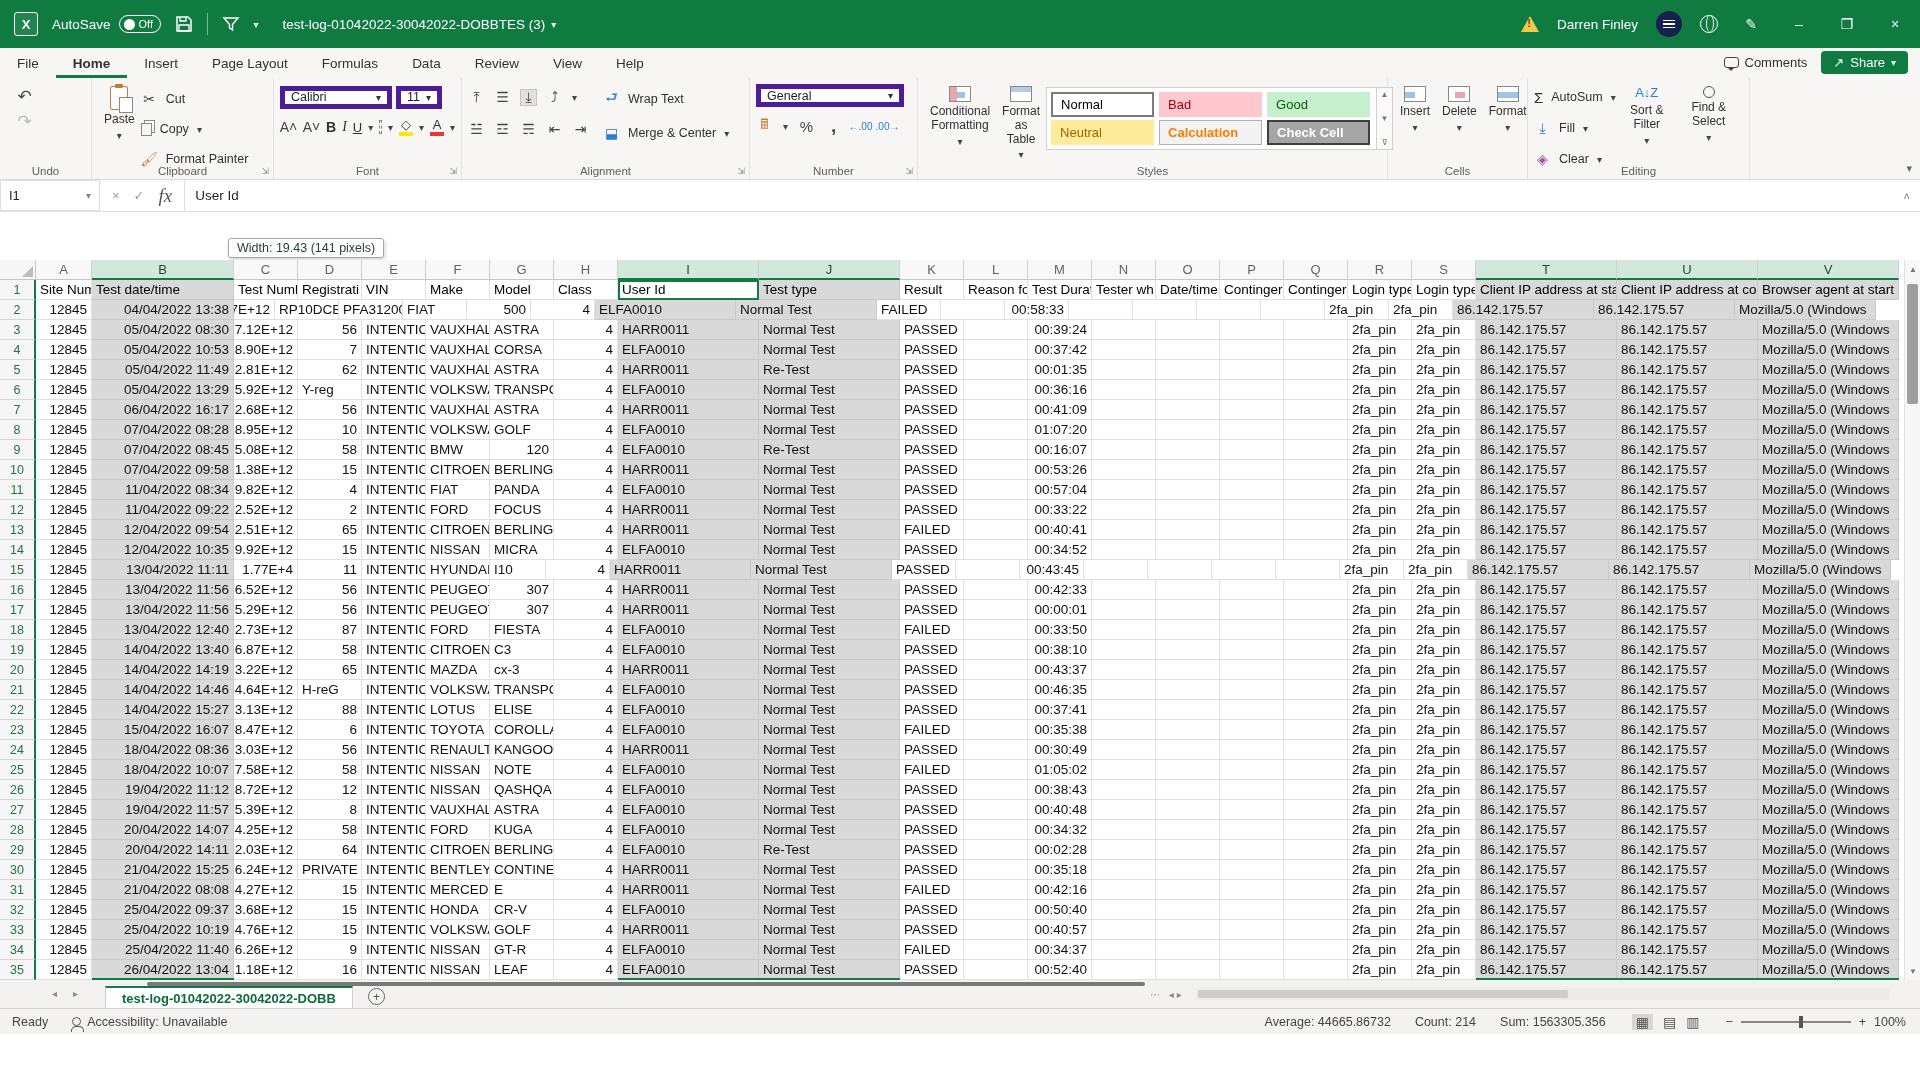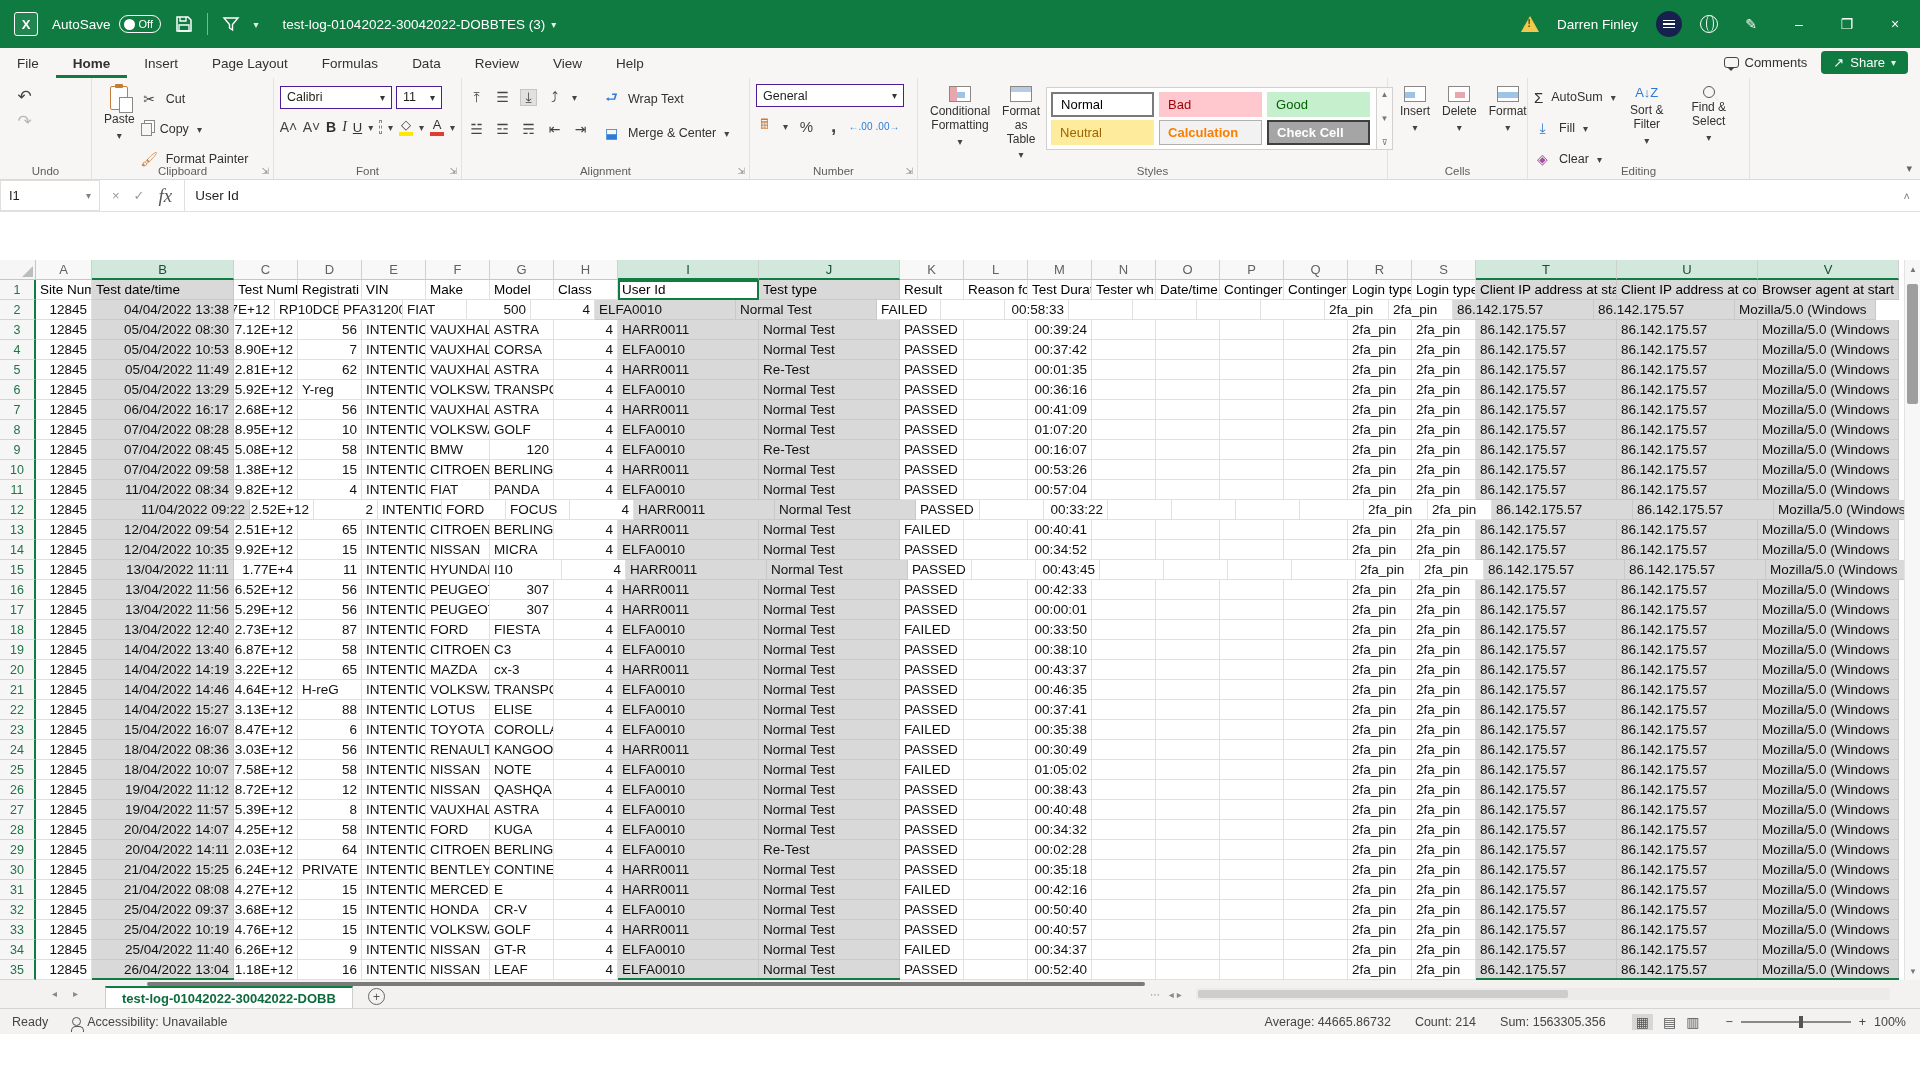--- a/index.html
+++ b/index.html
@@ -45,21 +45,21 @@
   .rgroup { position:relative; border-right:1px solid #E4E2E0; padding:6px 6px 18px 6px; display:flex; align-items:flex-start; }
   .glabel { position:absolute; bottom:2px; left:0; right:0; text-align:center; font-size:11.5px; color:#605E5C; }
   .launcher { position:absolute; bottom:3px; right:4px; font-size:9px; color:#8A8886; }
   .bigbtn { display:flex; flex-direction:column; align-items:center; justify-content:flex-start; font-size:12px; color:#323130; padding:2px 6px; gap:3px; text-align:center; line-height:1.15; }
   .smallrow { display:flex; align-items:center; gap:8px; height:26px; font-size:12.5px; color:#323130; }
   .stack { display:flex; flex-direction:column; gap:1px; }
   .icon16 { width:17px; height:17px; display:inline-flex; align-items:center; justify-content:center; font-size:14px; color:#444; }
   .clipboard-ic { width:18px; height:24px; border:1.6px solid #C77B3A; border-radius:2px; position:relative; background:#fff; }
   .clipboard-ic::before { content:""; position:absolute; left:4px; top:-3px; width:8px; height:4px; background:#C77B3A; border-radius:1px; }
   .clipboard-ic::after { content:""; position:absolute; right:-6px; bottom:-4px; width:12px; height:14px; background:#fff; border:1.2px solid #8A8886; }
-  .combo { background:#fff; border:1px solid #4c1d95; font-size:12.5px; color:#201F1E; display:flex; align-items:center; justify-content:space-between; padding:1px 6px; height:23px; }
+  .combo { background:#fff; border:5px solid #4c1d95; font-size:12.5px; color:#201F1E; display:flex; align-items:center; justify-content:space-between; padding:1px 6px; height:23px; }
   .uline { display:inline-flex; flex-direction:column; align-items:center; line-height:1; }
   .uline b { font-size:13px; font-weight:normal; }
   .bar { width:14px; height:3.5px; margin-top:1px; }
   .stylecell { width:103px; height:25px; font-size:13px; display:flex; align-items:center; padding:0 8px; border:1px solid transparent; }
   .stylegal { display:grid; grid-template-columns:repeat(3,105px); gap:3px; background:#fff; border:1px solid #D2D0CE; padding:4px; }
   .galscroll { display:flex; flex-direction:column; justify-content:space-between; width:16px; border:1px solid #D2D0CE; border-left:none; background:#FAF9F8; font-size:8px; color:#777; text-align:center; padding:2px 0; }
   .tblicon { width:22px; height:16px; background:
       linear-gradient(#B7CCE4 0 0) 0 0/22px 5px no-repeat, #fff; border:1px solid #8A8886; position:relative; }
   .sigma { font-size:15px; }
 
@@ -399,20 +399,23 @@
       </div>
     <div class="fxbtns">
       <span>×</span>
       <span>✓</span>
       <span class="fx">fx</span>
     </div>
     <div class="formula-text">User Id</div>
     <div class="fb-chev">˄</div>
   </div>
 
+  <div class="spacer">
+    <div class="tooltip">Width: 19.43 (141 pixels)</div>
+  </div>
 
   <div class="sheet-area" id="sheetArea">
     <div id="gridRows">
         <div class="srow hdr">
           <div class="corner"></div>
           <div class="colhead" style="width: 56px;">A</div>
           <div class="colhead sel" style="width: 142px;">B</div>
           <div class="colhead" style="width: 64px;">C</div>
           <div class="colhead" style="width: 64px;">D</div>
           <div class="colhead" style="width: 64px;">E</div>
@@ -705,21 +708,21 @@
           <div class="cell" style="width: 64px;"></div>
           <div class="cell" style="width: 64px;">2fa_pin</div>
           <div class="cell" style="width: 64px;">2fa_pin</div>
           <div class="cell selcol" style="width: 141px;">86.142.175.57</div>
           <div class="cell selcol" style="width: 141px;">86.142.175.57</div>
           <div class="cell selcol" style="width: 141px;">Mozilla/5.0 (Windows</div>
         </div>
         <div class="srow">
           <div class="gutter">12</div>
           <div class="cell right" style="width: 56px;">12845</div>
-          <div class="cell right selcol" style="width: 158px;">11/04/2022 09:22</div>
+          <div class="cell right selcol" style="width: 142px;">11/04/2022 09:22</div>
           <div class="cell right" style="width: 64px;">2.52E+12</div>
           <div class="cell right" style="width: 64px;">2</div>
           <div class="cell" style="width: 64px;">INTENTIOI</div>
           <div class="cell" style="width: 64px;">FORD</div>
           <div class="cell" style="width: 64px;">FOCUS</div>
           <div class="cell right" style="width: 64px;">4</div>
           <div class="cell selcol" style="width: 141px;">HARR0011</div>
           <div class="cell selcol" style="width: 141px;">Normal Test</div>
           <div class="cell" style="width: 64px;">PASSED</div>
           <div class="cell" style="width: 64px;"></div>
@@ -785,21 +788,21 @@
           <div class="cell selcol" style="width: 141px;">Mozilla/5.0 (Windows</div>
         </div>
         <div class="srow">
           <div class="gutter">15</div>
           <div class="cell right" style="width: 56px;">12845</div>
           <div class="cell right selcol" style="width: 142px;">13/04/2022 11:11</div>
           <div class="cell right" style="width: 64px;">1.77E+4</div>
           <div class="cell right" style="width: 64px;">11</div>
           <div class="cell" style="width: 64px;">INTENTIOI</div>
           <div class="cell" style="width: 64px;">HYUNDAI</div>
-          <div class="cell" style="width: 72px;">I10</div>
+          <div class="cell" style="width: 56px;">I10</div>
           <div class="cell right" style="width: 64px;">4</div>
           <div class="cell selcol" style="width: 141px;">HARR0011</div>
           <div class="cell selcol" style="width: 141px;">Normal Test</div>
           <div class="cell" style="width: 64px;">PASSED</div>
           <div class="cell" style="width: 64px;"></div>
           <div class="cell right" style="width: 64px;">00:43:45</div>
           <div class="cell" style="width: 64px;"></div>
           <div class="cell" style="width: 64px;"></div>
           <div class="cell" style="width: 64px;"></div>
           <div class="cell" style="width: 64px;"></div>

